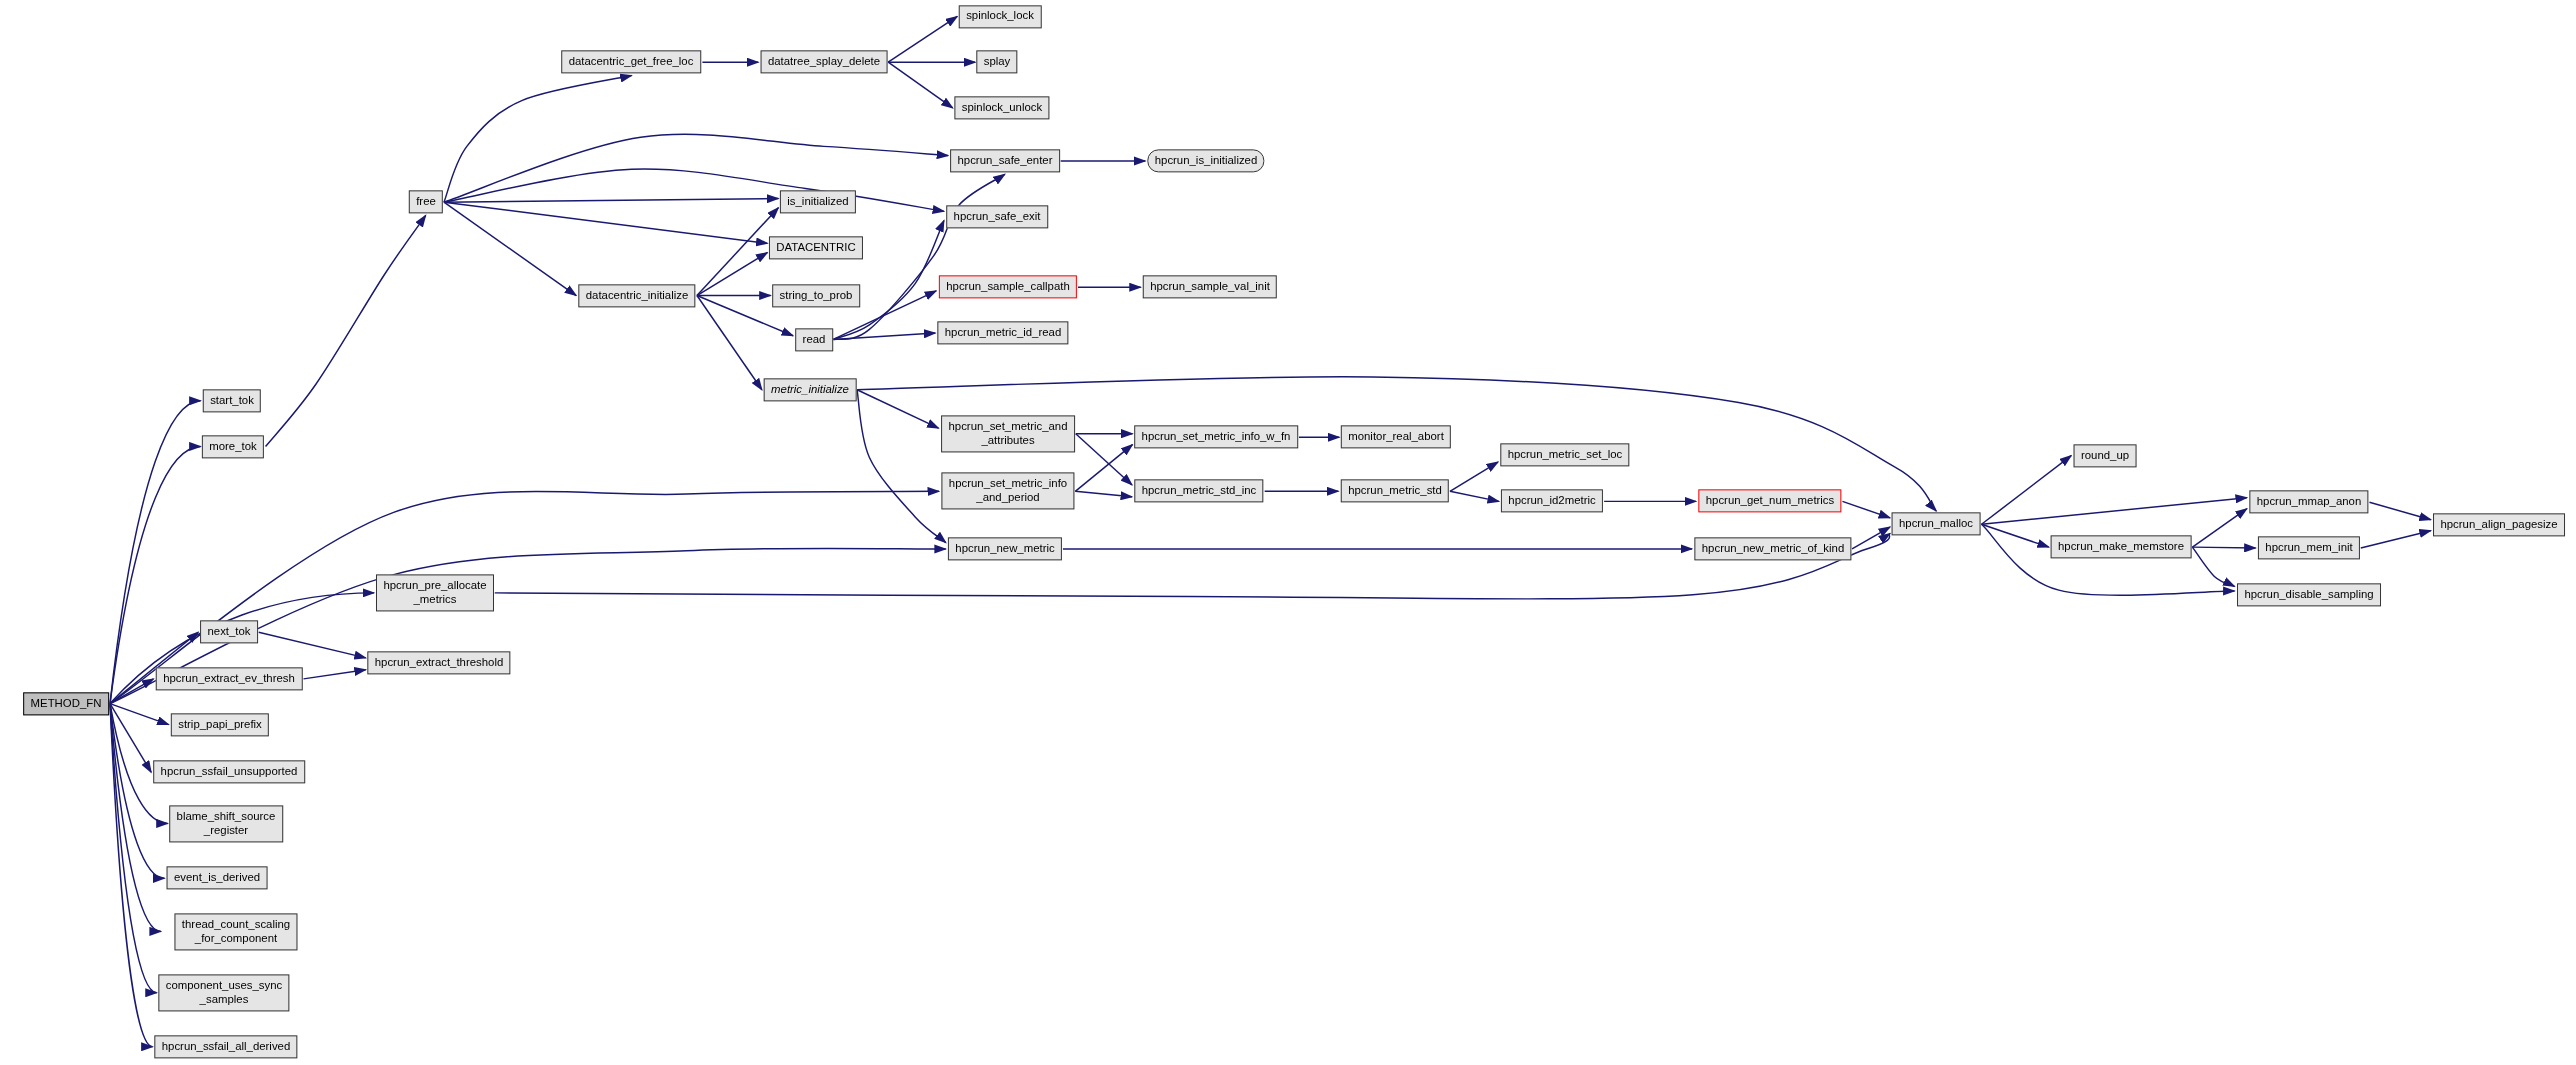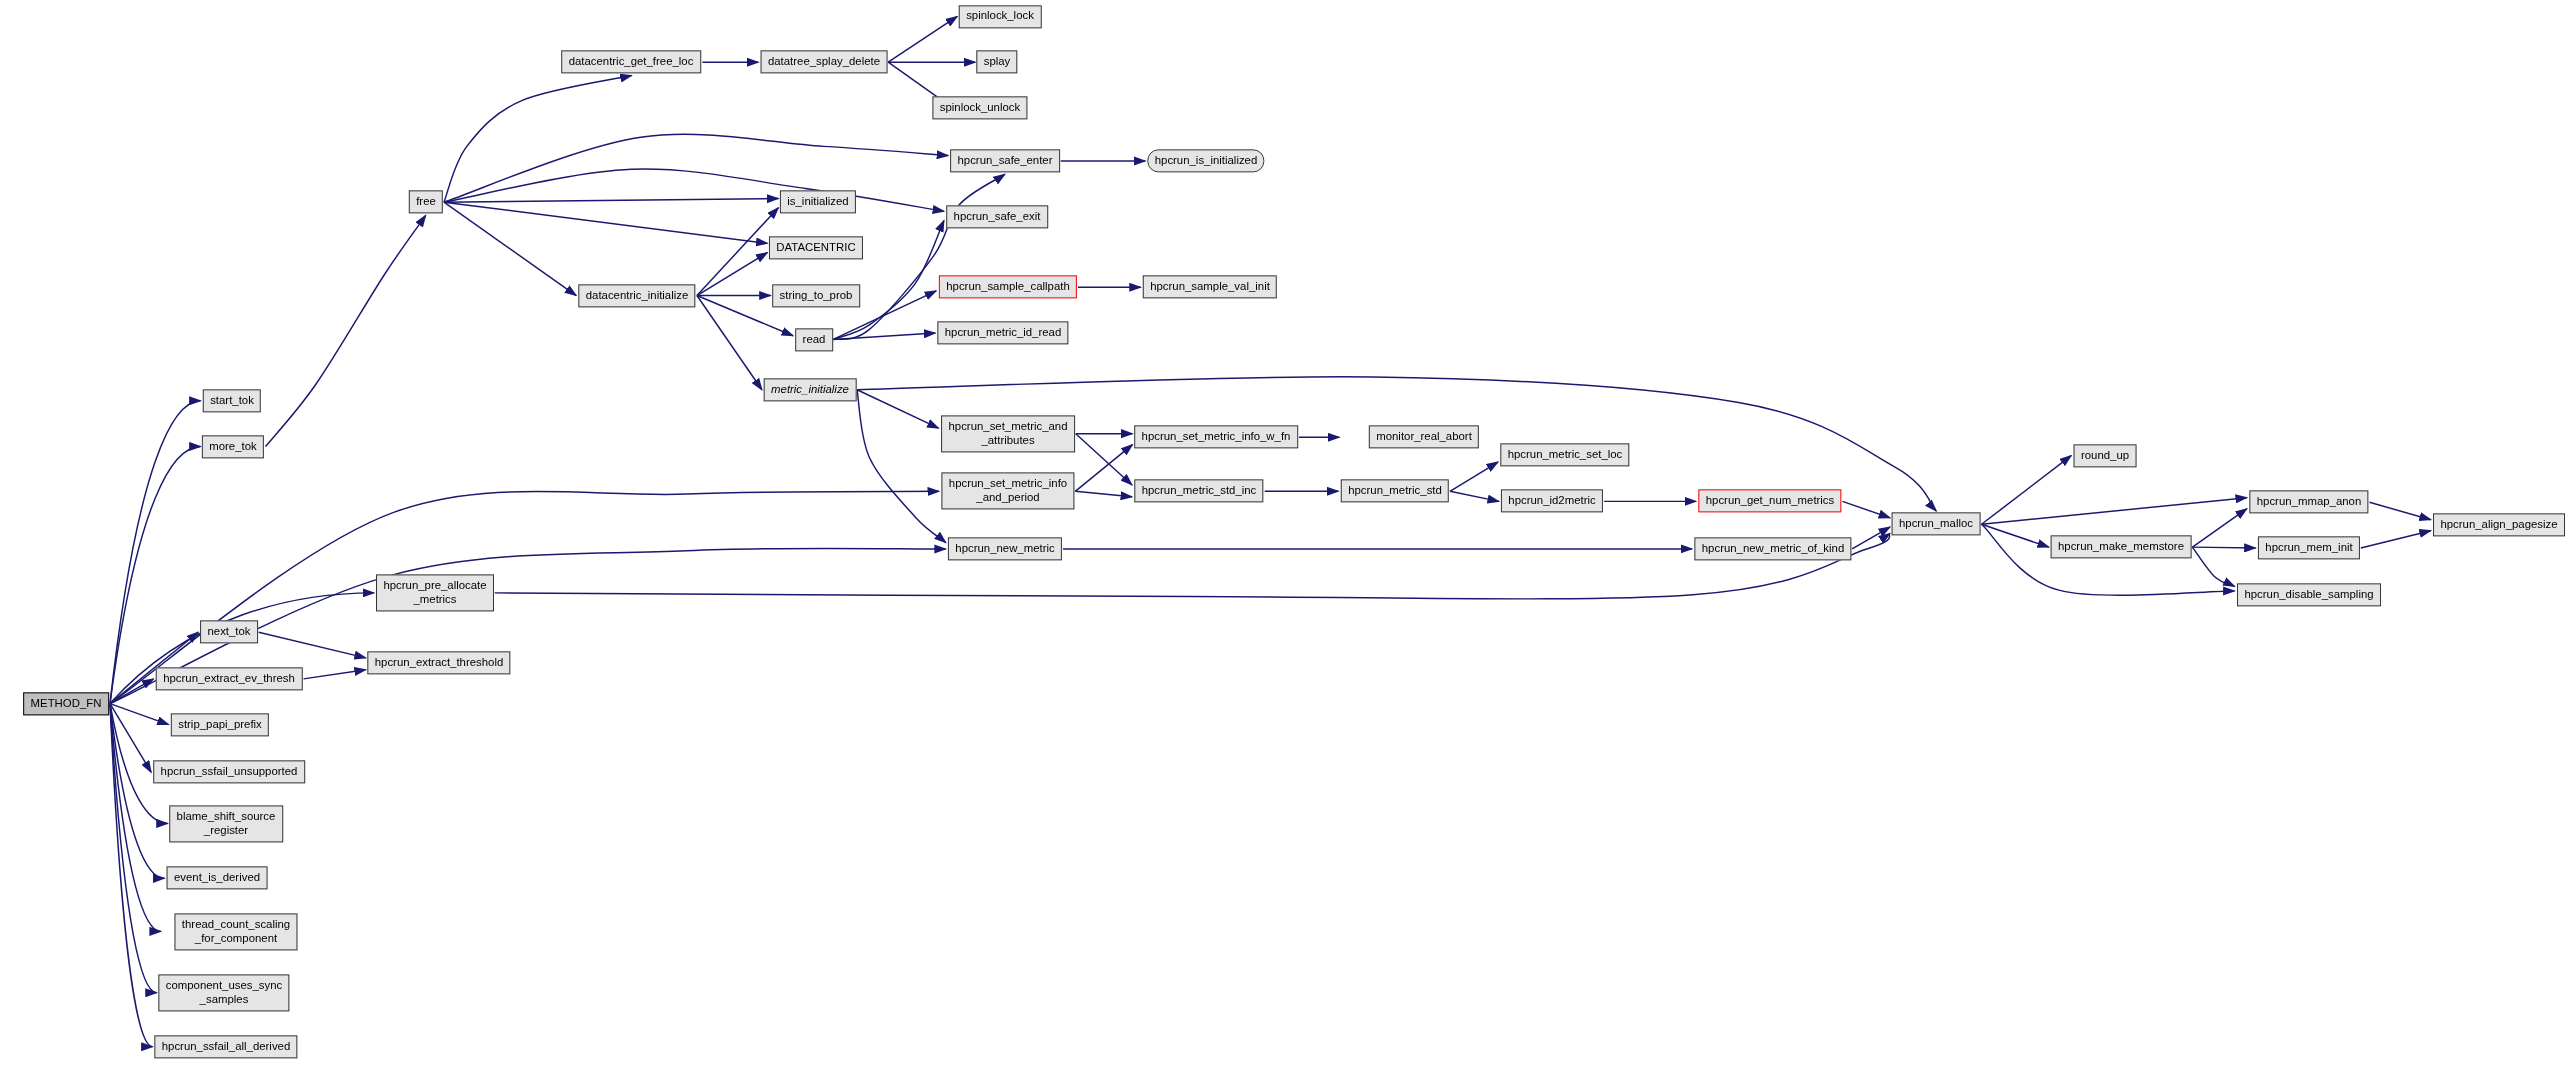--- a/index.html
+++ b/index.html
@@ -126,40 +126,40 @@
       <div class="node" style="left: 224px; top: 993px;">component_uses_sync
 _samples</div>
       <div class="node" style="left: 226px; top: 1047px;">hpcrun_ssfail_all_derived</div>
       <div class="node" style="left: 435px; top: 593px;">hpcrun_pre_allocate
 _metrics</div>
       <div class="node" style="left: 426px; top: 202px;">free</div>
       <div class="node" style="left: 631px; top: 62px;">datacentric_get_free_loc</div>
       <div class="node" style="left: 824px; top: 62px;">datatree_splay_delete</div>
       <div class="node" style="left: 1000px; top: 16.5px;">spinlock_lock</div>
       <div class="node" style="left: 997px; top: 62px;">splay</div>
-      <div class="node" style="left: 980px; top: 108px;">spinlock_unlock</div>
+      <div class="node" style="left: 1002px; top: 108px;">spinlock_unlock</div>
       <div class="node" style="left: 1005px; top: 161px;">hpcrun_safe_enter</div>
       <div class="node" style="left: 1206px; top: 161px; border-radius: 11px;">hpcrun_is_initialized</div>
       <div class="node" style="left: 818px; top: 202px;">is_initialized</div>
       <div class="node" style="left: 816px; top: 248px;">DATACENTRIC</div>
       <div class="node" style="left: 637px; top: 296px;">datacentric_initialize</div>
       <div class="node" style="left: 816px; top: 296px;">string_to_prob</div>
       <div class="node" style="left: 814px; top: 340px;">read</div>
       <div class="node" style="left: 997px; top: 217px;">hpcrun_safe_exit</div>
       <div class="node highlight" style="left: 1008px; top: 287px;">hpcrun_sample_callpath</div>
       <div class="node" style="left: 1210px; top: 287px;">hpcrun_sample_val_init</div>
       <div class="node" style="left: 1003px; top: 333px;">hpcrun_metric_id_read</div>
       <div class="node" style="left: 810px; top: 390px; font-style: italic;">metric_initialize</div>
       <div class="node" style="left: 1008px; top: 434px;">hpcrun_set_metric_and
 _attributes</div>
       <div class="node" style="left: 1008px; top: 491px;">hpcrun_set_metric_info
 _and_period</div>
       <div class="node" style="left: 1005px; top: 549px;">hpcrun_new_metric</div>
       <div class="node" style="left: 1216px; top: 437px;">hpcrun_set_metric_info_w_fn</div>
-      <div class="node" style="left: 1396px; top: 437px; margin-left: 28px;">monitor_real_abort</div>
+      <div class="node" style="left: 1396px; top: 437px;">monitor_real_abort</div>
       <div class="node" style="left: 1199px; top: 491px;">hpcrun_metric_std_inc</div>
       <div class="node" style="left: 1395px; top: 491px;">hpcrun_metric_std</div>
       <div class="node" style="left: 1565px; top: 455px;">hpcrun_metric_set_loc</div>
       <div class="node" style="left: 1552px; top: 501px;">hpcrun_id2metric</div>
       <div class="node highlight" style="left: 1770px; top: 501px;">hpcrun_get_num_metrics</div>
       <div class="node" style="left: 1773px; top: 549px;">hpcrun_new_metric_of_kind</div>
       <div class="node" style="left: 1936px; top: 524px;">hpcrun_malloc</div>
       <div class="node" style="left: 2105px; top: 456px;">round_up</div>
       <div class="node" style="left: 2309px; top: 502px;">hpcrun_mmap_anon</div>
       <div class="node" style="left: 2121px; top: 547px;">hpcrun_make_memstore</div>

